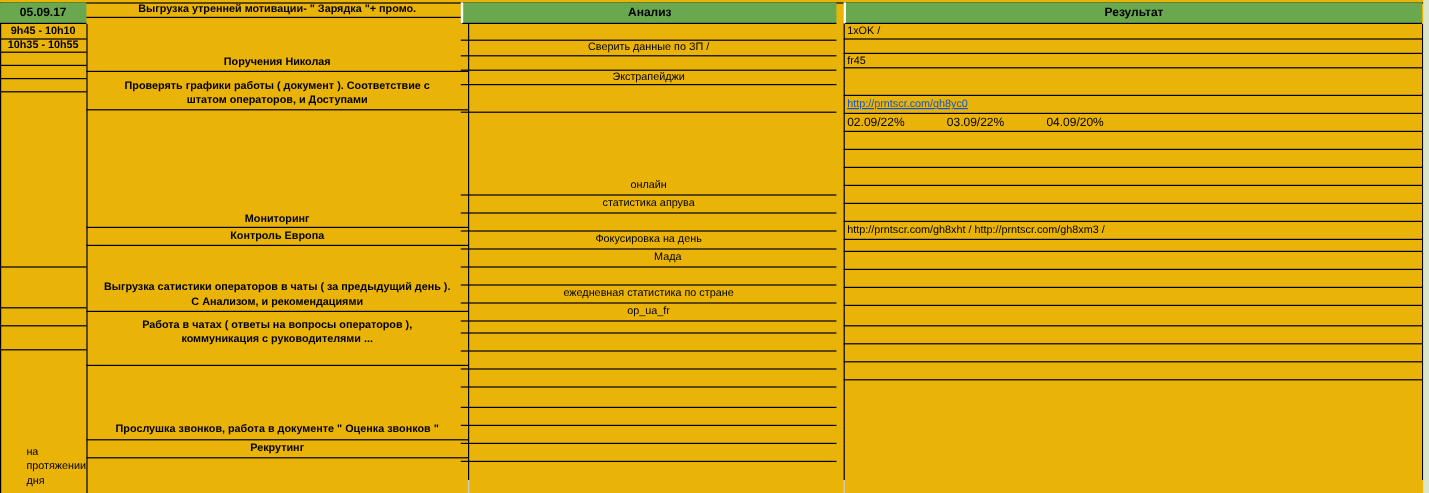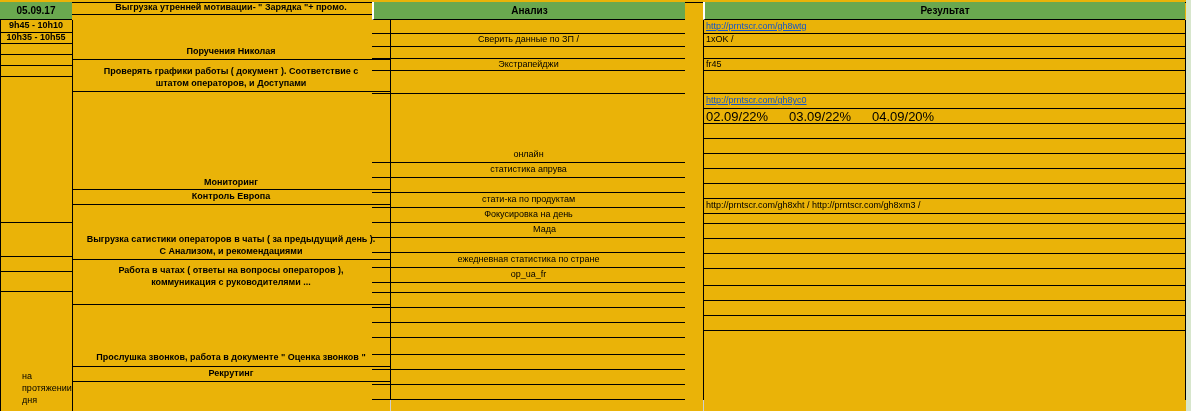--- a/index.html
+++ b/index.html
@@ -24,21 +24,21 @@
     font-weight:bold;
     font-size:10px;
     justify-content:center !important;
     align-items:center !important;
     text-align:center;
   }
   .cell.header.seam { border-left:2px solid #ffffff; }
   .txt { white-space:pre-line; font-size:9px; line-height:11.5px; display:block; }
   .txt.b { font-weight:bold; }
   a.txt.lnk { color:#1155cc; text-decoration:underline; cursor:pointer; }
-  .seg { display:inline-block; width:83px; font-size:13px; line-height:11px; }
+  .seg { display:inline-block; width:83px; font-size:10px; line-height:11px; }
   .vline { position:absolute; width:1px; background:#000; }
   .vline.gray { background:#cfcfcf; }
   .hline { position:absolute; height:1px; background:#000; }
   .strip { position:absolute; }
 </style>
 </head>
 <body>
 
 <div id="stage">
 
@@ -101,41 +101,38 @@
 коммуникация с руководителями ...</span>
       </div>
       <div class="cell" style="height: 62px; justify-content: center; align-items: flex-end; padding-bottom: 3px;">
         <span class="txt b" style="text-align: center;">Прослушка звонков, работа в документе " Оценка звонков "</span>
       </div>
       <div class="cell" style="height: 15px; justify-content: center; align-items: center;">
         <span class="txt b" style="text-align: center;">Рекрутинг</span>
       </div>
       <div class="cell nb" style="height: 11px; justify-content: center; align-items: center;"></div>
     </div>
-    <div class="col" style="left: 372px; width: 313px;">
+    <div class="col" style="left: 384px; width: 313px;">
       <div class="cell header seam" style="height: 18px;">Анализ</div>
       <div class="cell" style="height: 14px; justify-content: center; align-items: center;"></div>
       <div class="cell" style="height: 13px; justify-content: center; align-items: center;">
         <span class="txt" style="text-align: center;">Сверить данные по ЗП /</span>
       </div>
       <div class="cell" style="height: 12px; justify-content: center; align-items: center;"></div>
       <div class="cell" style="height: 12px; justify-content: center; align-items: center;">
         <span class="txt" style="text-align: center;">Экстрапейджи</span>
       </div>
       <div class="cell" style="height: 23px; justify-content: center; align-items: center;"></div>
       <div class="cell" style="height: 69px; justify-content: center; align-items: flex-end; padding-bottom: 2px;">
         <span class="txt" style="text-align: center;">онлайн</span>
       </div>
       <div class="cell" style="height: 15px; justify-content: center; align-items: center;">
         <span class="txt" style="text-align: center;">статистика апрува</span>
       </div>
       <div class="cell" style="height: 15px; justify-content: center; align-items: center;"></div>
-      <div class="cell" style="height: 15px; justify-content: center; align-items: center;">
-        <span class="txt" style="text-align: center;">стати-ка по продуктам</span>
-      </div>
       <div class="cell" style="height: 15px; justify-content: center; align-items: center;">
         <span class="txt" style="text-align: center;">Фокусировка на день</span>
       </div>
       <div class="cell" style="height: 15px; justify-content: center; align-items: center;">
         <span class="txt" style="text-align: center; padding-left: 32px;">Мада</span>
       </div>
       <div class="cell" style="height: 15px; justify-content: center; align-items: center;">
         <span class="txt" style="text-align: center; margin-top: 48px;">Украина</span>
       </div>
       <div class="cell" style="height: 15px; justify-content: center; align-items: center;">
@@ -149,23 +146,20 @@
       <div class="cell" style="height: 15px; justify-content: center; align-items: center;"></div>
       <div class="cell" style="height: 15px; justify-content: center; align-items: center;"></div>
       <div class="cell" style="height: 17px; justify-content: center; align-items: center;"></div>
       <div class="cell" style="height: 15px; justify-content: center; align-items: center;"></div>
       <div class="cell" style="height: 15px; justify-content: center; align-items: center;"></div>
       <div class="cell" style="height: 15px; justify-content: center; align-items: center;"></div>
       <div class="cell nb" style="height: 11px; justify-content: center; align-items: center;"></div>
     </div>
     <div class="col" style="left: 703px; width: 482px;">
       <div class="cell header seam" style="height: 18px;">Результат</div>
-      <div class="cell" style="height: 14px; justify-content: flex-start; align-items: center;">
-        <a class="txt lnk" href="#" style="text-align: left;">http://prntscr.com/gh8wtg</a>
-      </div>
       <div class="cell" style="height: 13px; justify-content: flex-start; align-items: center;">
         <span class="txt" style="text-align: left;">1xOK /</span>
       </div>
       <div class="cell" style="height: 12px; justify-content: center; align-items: center;"></div>
       <div class="cell" style="height: 12px; justify-content: flex-start; align-items: center;">
         <span class="txt" style="text-align: left;">fr45</span>
       </div>
       <div class="cell" style="height: 23px; justify-content: center; align-items: center;"></div>
       <div class="cell" style="height: 15px; justify-content: flex-start; align-items: center;">
         <a class="txt lnk" href="#" style="text-align: left;">http://prntscr.com/gh8yc0</a>

